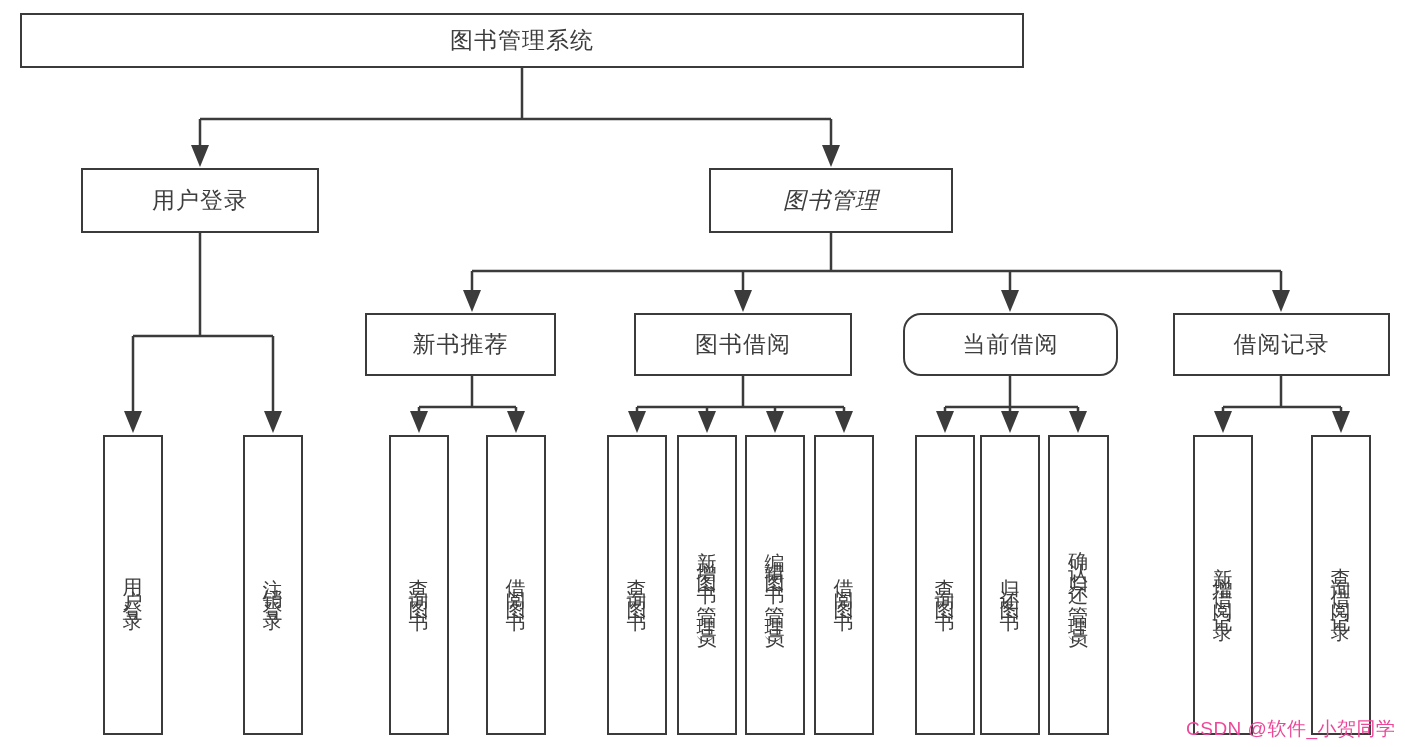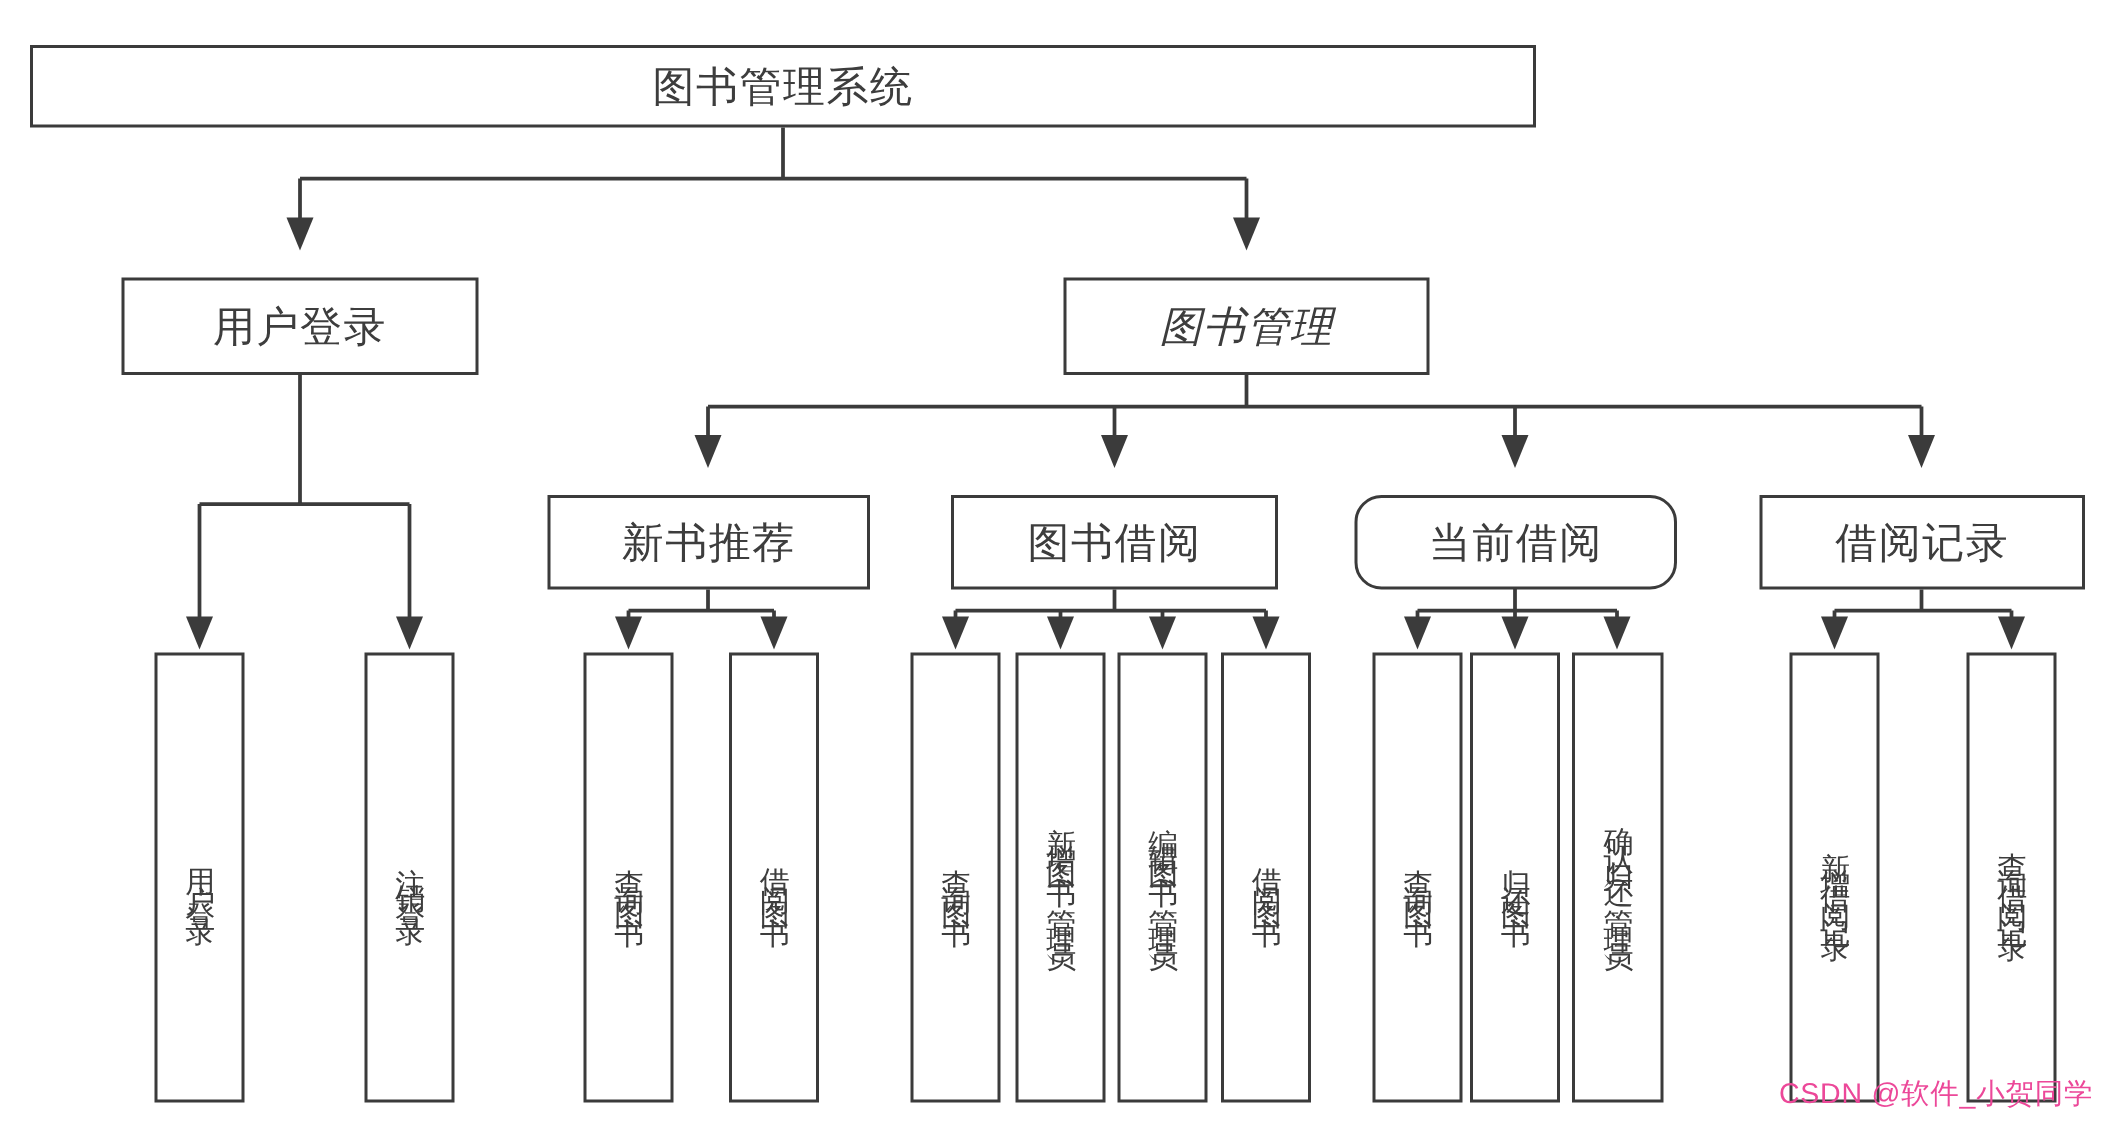--- a/index.html
+++ b/index.html
@@ -18,25 +18,24 @@
     pointer-events: none;
   }
   .hbox {
     position: absolute;
     box-sizing: border-box;
     background: #ffffff;
     border: 2.5px solid #3b3b3b;
     display: flex;
     align-items: center;
     justify-content: center;
-    font-size: 28px;
+    font-size: 23px;
     letter-spacing: 1px;
     color: #3d3d3d;
     z-index: 2;
-    margin-top: 17px;
   }
   .vbox {
     position: absolute;
     box-sizing: border-box;
     top: 435px;
     width: 60px;
     height: 300px;
     background: #ffffff;
     border: 2.5px solid #3b3b3b;
     display: flex;
@@ -110,21 +109,21 @@
     <span>图书管理系统</span>
   </div>
 
   <div class="hbox" style="left:81px; top:168px; width:238px; height:65px;">
     <span>用户登录</span>
   </div>
   <div class="hbox" style="left:709px; top:168px; width:244px; height:65px;font-style:italic;">
     <span>图书管理</span>
   </div>
 
-  <div class="hbox" style="left:365px; top:313px; width:215px; height:63px;">
+  <div class="hbox" style="left:365px; top:313px; width:191px; height:63px;">
     <span>新书推荐</span>
   </div>
   <div class="hbox" style="left:634px; top:313px; width:218px; height:63px;justify-content:center;">
     <span>图书借阅</span>
   </div>
   <div class="hbox" style="left:903px; top:313px; width:215px; height:63px;border-radius:18px;">
     <span>当前借阅</span>
   </div>
   <div class="hbox" style="left:1173px; top:313px; width:217px; height:63px;">
     <span>借阅记录</span>

